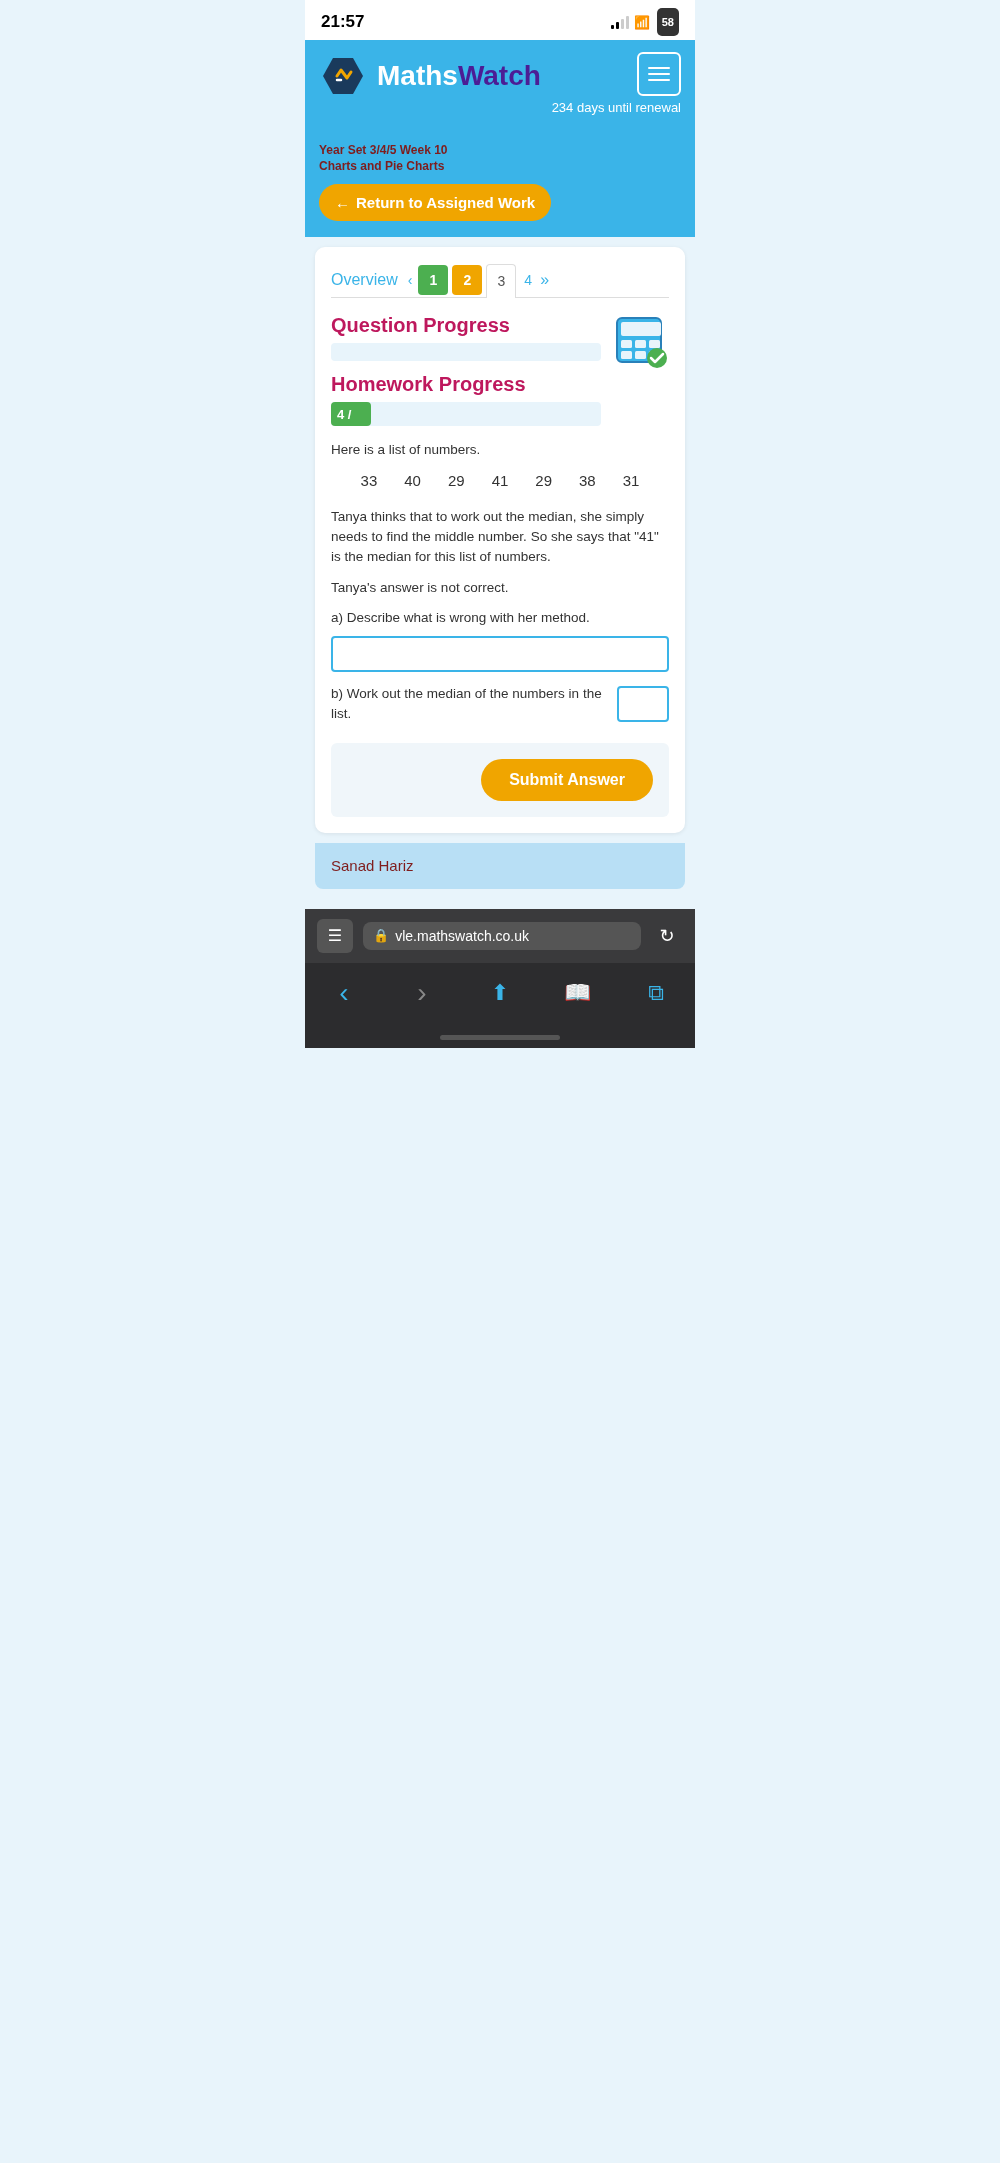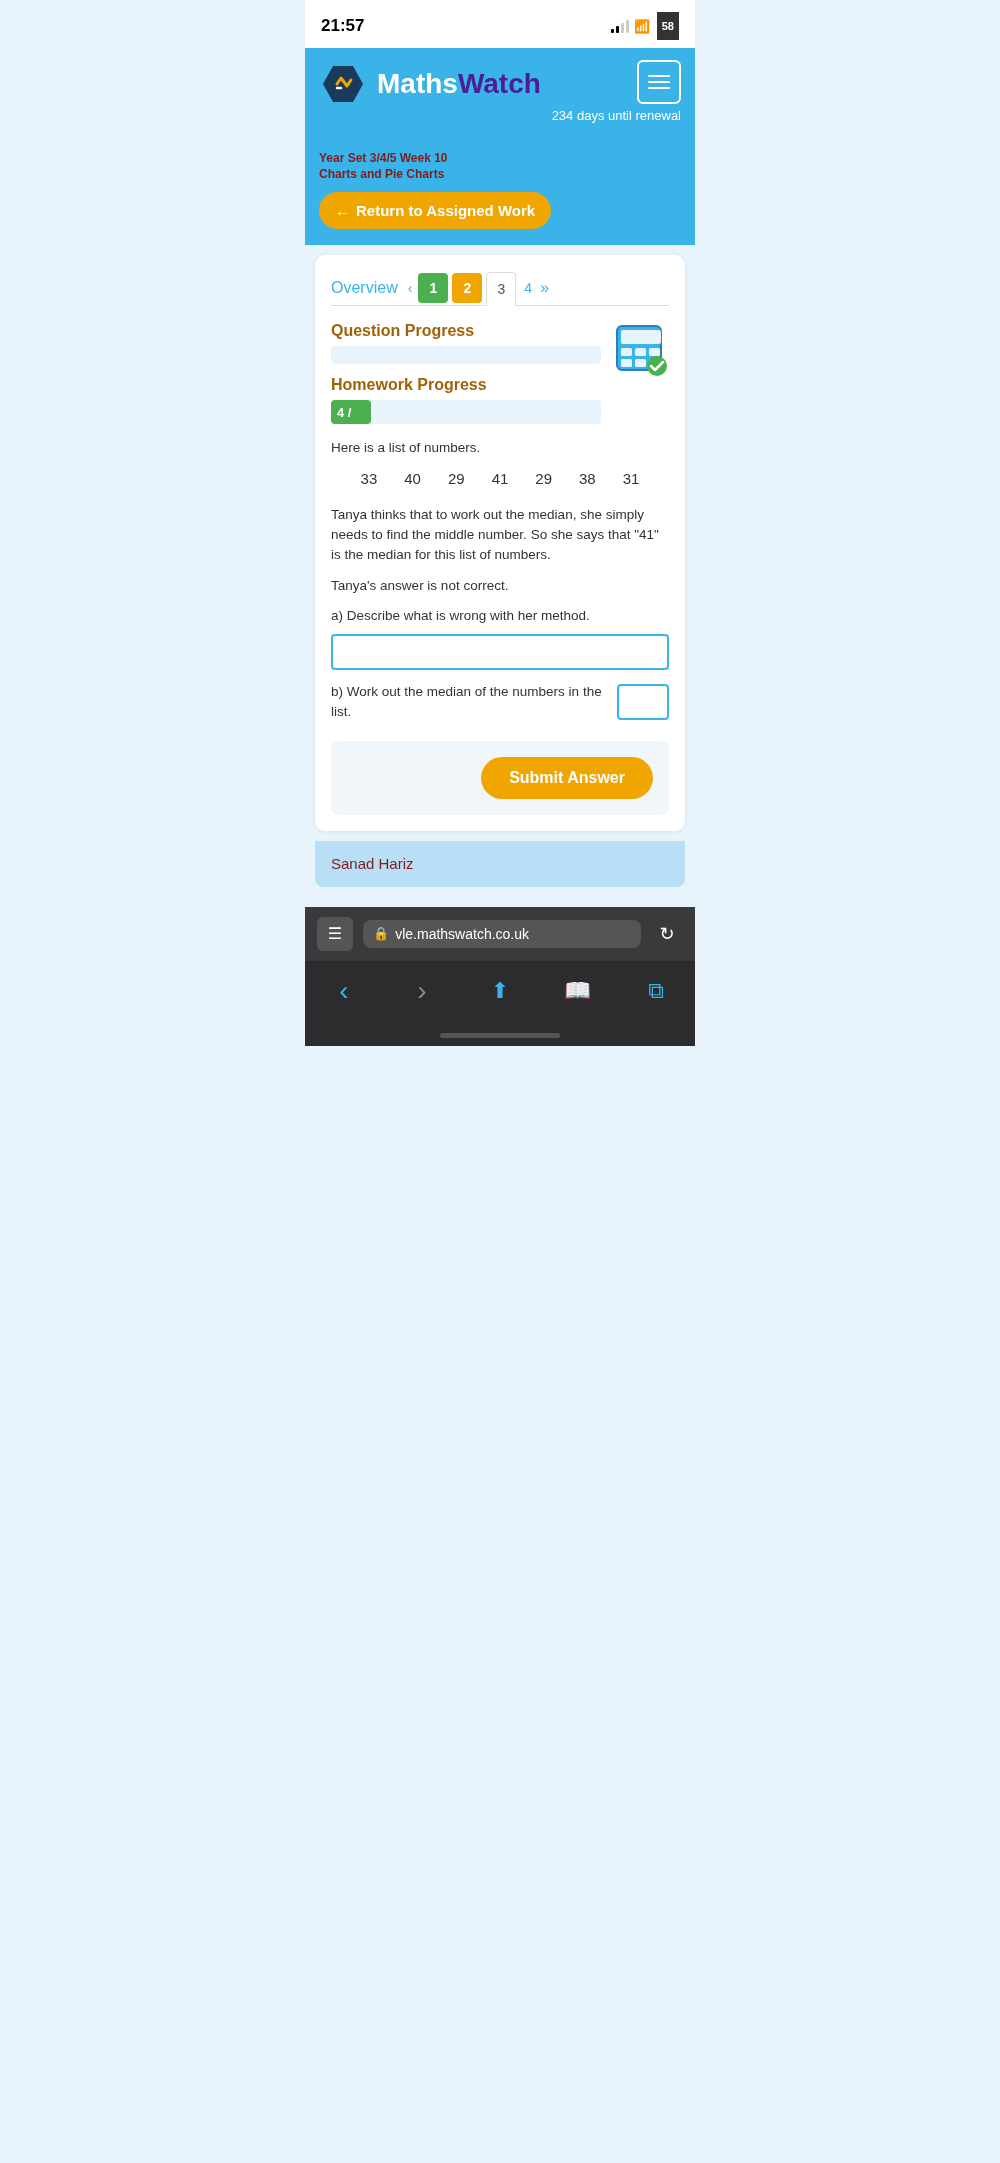--- a/index.html
+++ b/index.html
@@ -12,21 +12,21 @@
       min-height: 844px;
     }
 
     
     .status-bar {
       background: #fff;
       display: flex;
       justify-content: space-between;
       align-items: center;
       padding: 8px 16px 4px;
-      height: 48px;
+      height: 40px;
     }
     .status-time {
       font-weight: 700;
       font-size: 17px;
       color: #000;
     }
     .status-icons {
       display: flex;
       align-items: center;
       gap: 6px;
@@ -45,21 +45,21 @@
     .wifi-icon {
       font-size: 13px;
       color: #000;
     }
     .battery-box {
       background: #333;
       color: #fff;
       font-size: 11px;
       font-weight: 700;
       padding: 8px 5px;
-      border-radius: 0;
+      border-radius: 5px;
     }
 
     
     .header {
       background: #3ab4e8;
       padding: 12px 14px 14px;
       display: flex;
       justify-content: space-between;
       align-items: flex-start;
     }
@@ -217,22 +217,22 @@
       display: flex;
       justify-content: space-between;
       align-items: flex-start;
       margin-bottom: 14px;
     }
     .progress-labels {
       flex: 1;
       margin-right: 12px;
     }
     .progress-label {
-      color: #a16207;
-      font-size: 16px;
+      color: #be185d;
+      font-size: 20px;
       font-weight: 700;
       margin-bottom: 6px;
     }
     .progress-bar-bg {
       background: #e8f4fb;
       border-radius: 4px;
       height: 18px;
       width: 100%;
       margin-bottom: 12px;
     }

